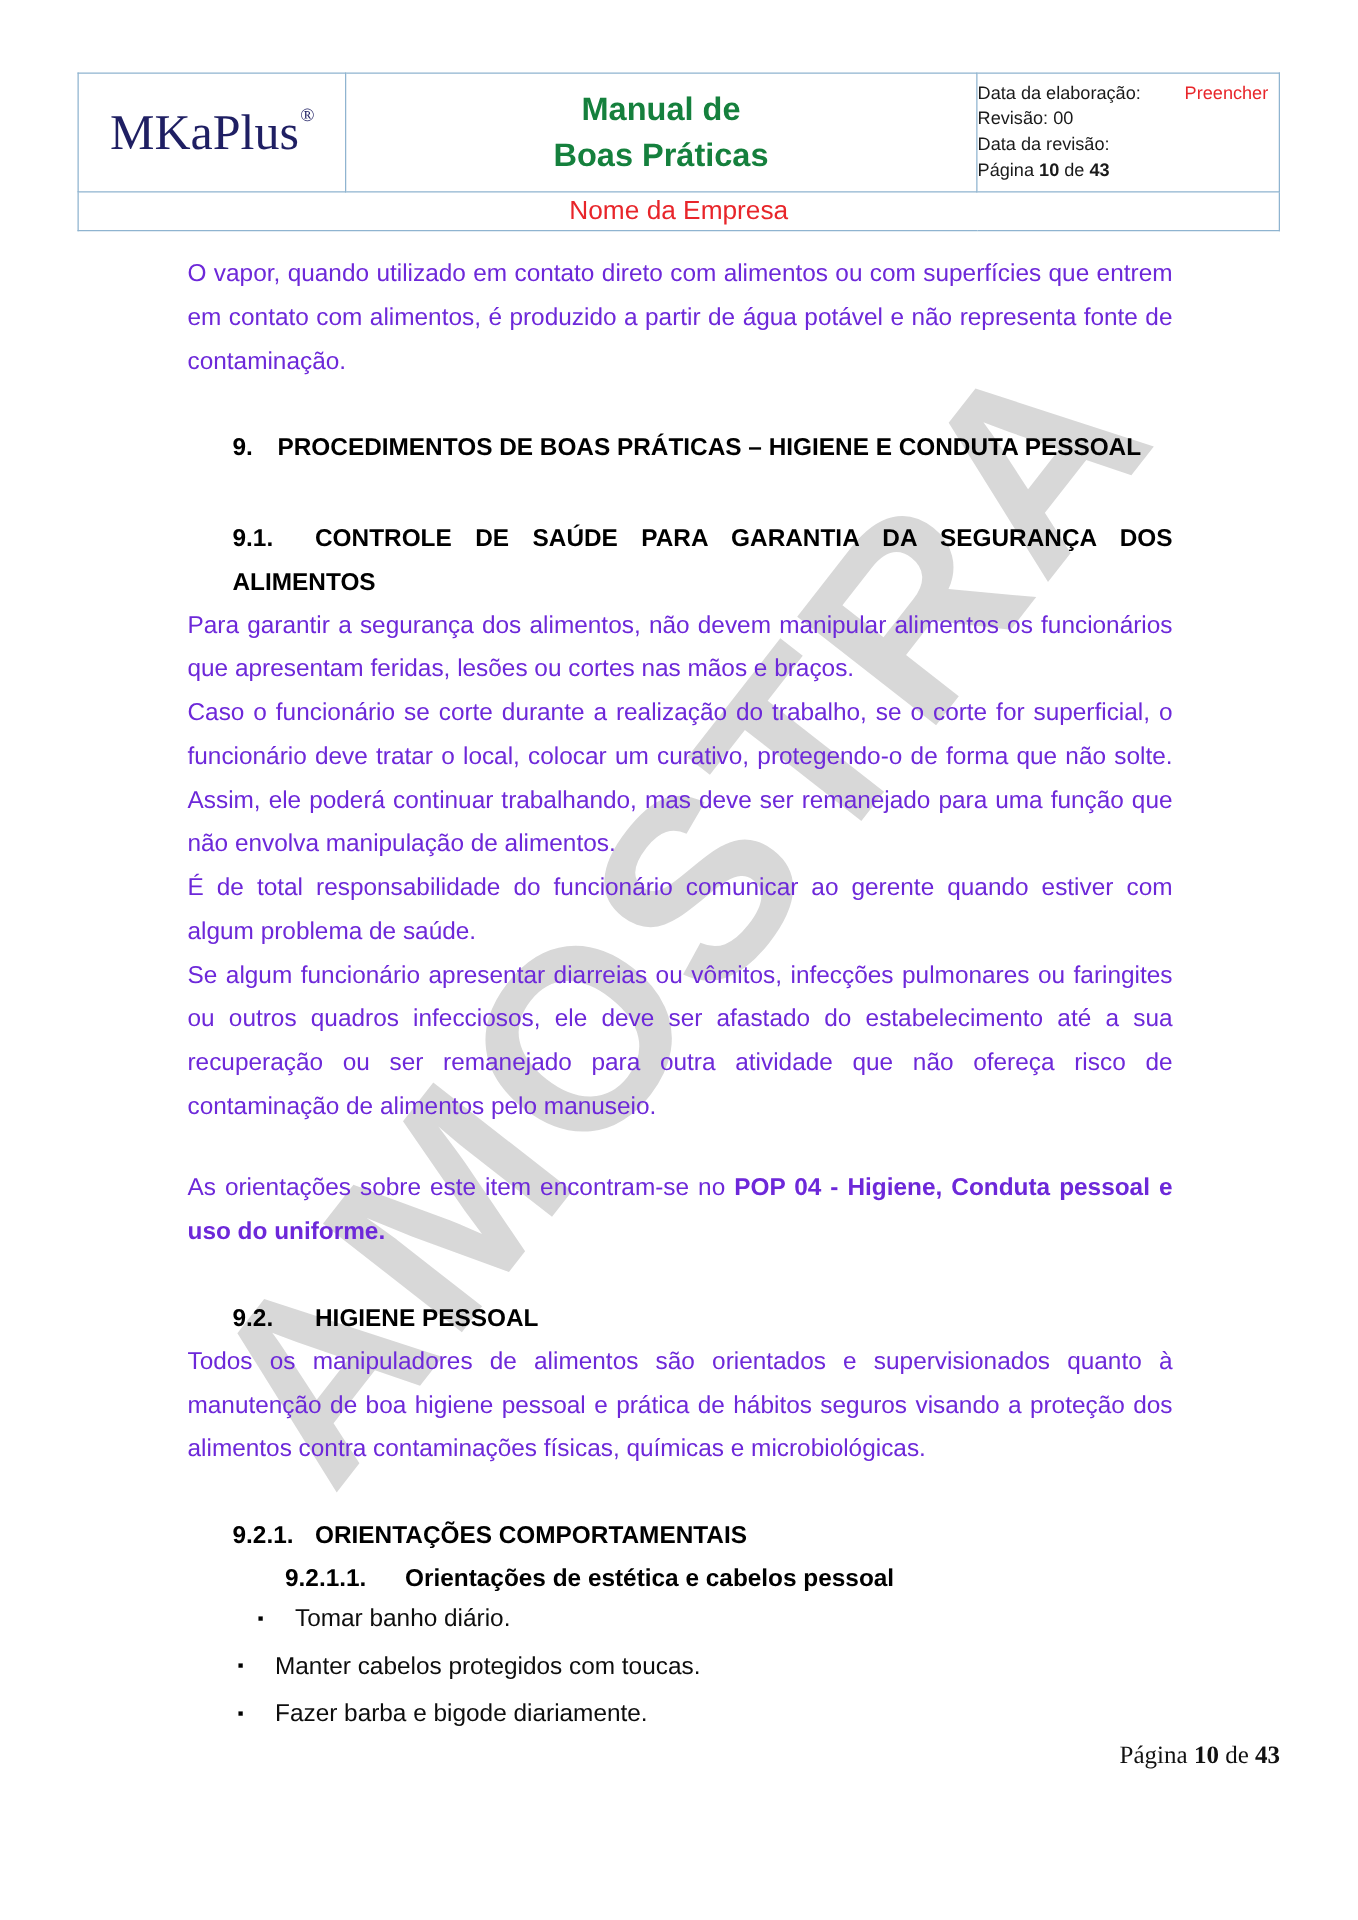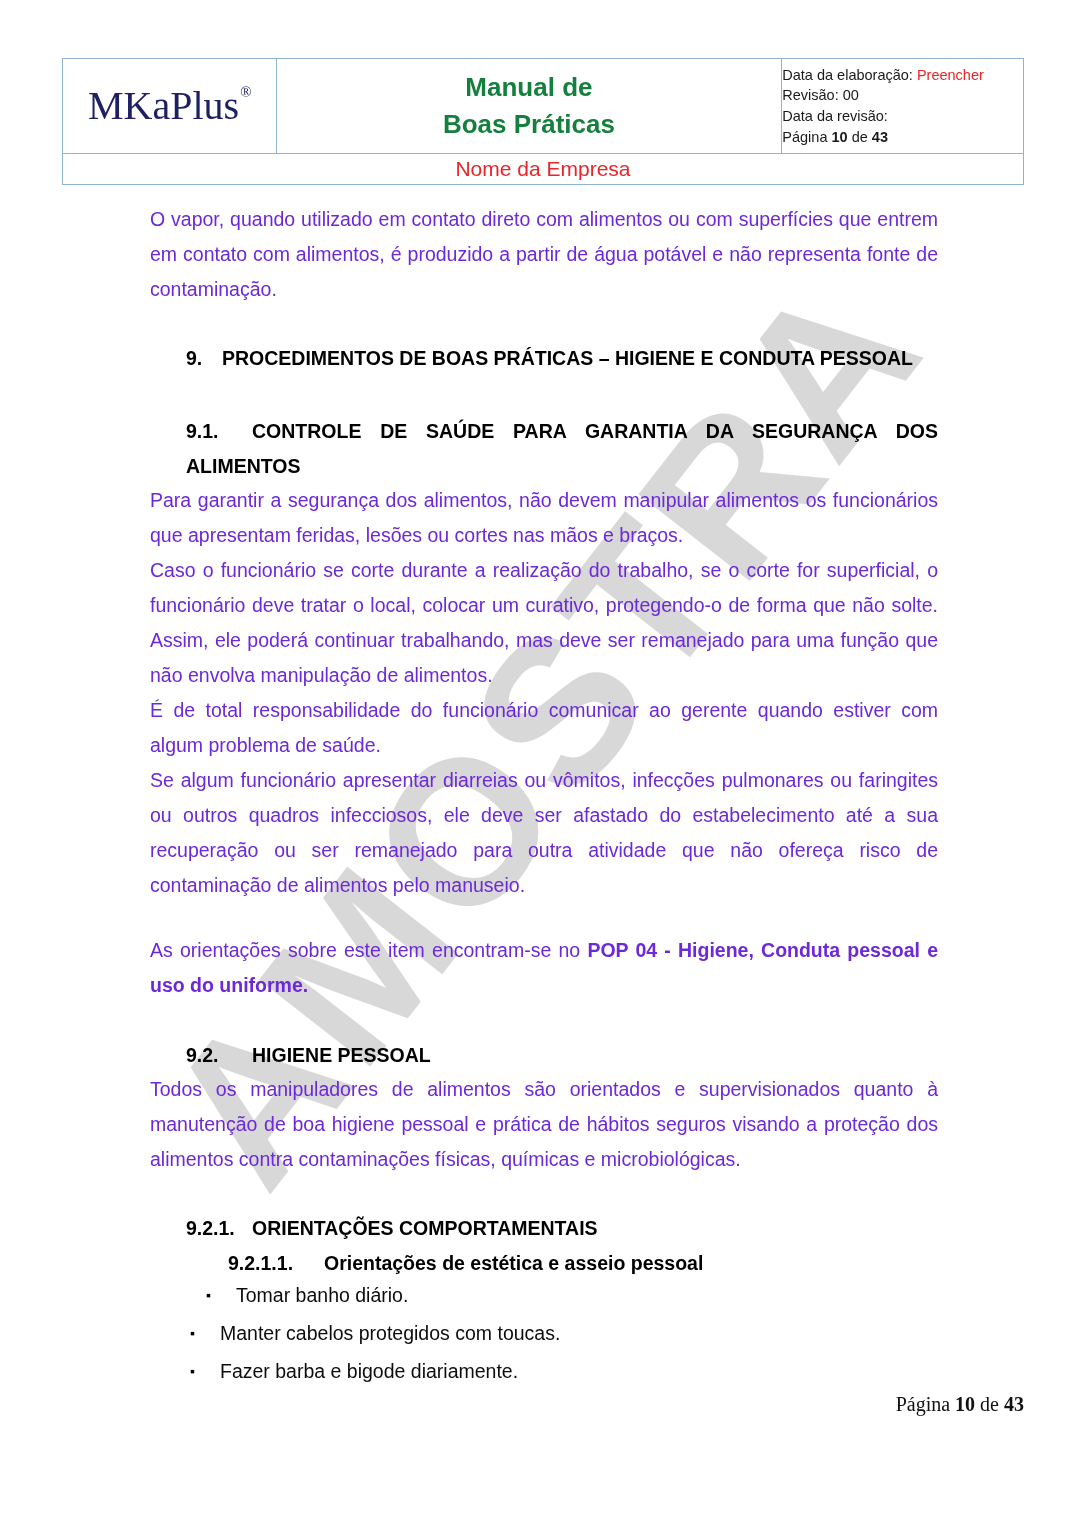--- a/index.html
+++ b/index.html
@@ -97,21 +97,21 @@
     width: 241px;
     padding: 6px 0 6px 9px;
   }
   .meta-line {
     font-family: "Liberation Sans", sans-serif;
     font-size: 14.5px;
     line-height: 1.43;
     color: #1a1a1a;
     white-space: nowrap;
   }
-  .meta-red { color: #E8252A; }
+  .meta-red { color: #E8252A; margin-left: 31px; }
   .meta-bold { font-weight: bold; }
   td.hdr-company-cell {
     height: 30px;
     text-align: center;
   }
   .company-text {
     font-family: "Liberation Sans", sans-serif;
     font-size: 21px;
     color: #E8252A;
   }
@@ -247,21 +247,21 @@
     <div class="para" style="top:763px;">Se algum funcionário apresentar diarreias ou vômitos, infecções pulmonares ou faringites ou outros quadros infecciosos, ele deve ser afastado do estabelecimento até a sua recuperação ou ser remanejado para outra atividade que não ofereça risco de contaminação de alimentos pelo manuseio.</div>
 
     <div class="para" style="top:933px;"><span>As orientações sobre este item encontram-se no </span><b>POP 04 - Higiene, Conduta pessoal e uso do uniforme.</b></div>
 
     <div class="heading1" style="left:186px; top:1038px; width:700px;"><span class="num-col">9.2.</span><span>HIGIENE PESSOAL</span></div>
 
     <div class="para" style="top:1072px;">Todos os manipuladores de alimentos são orientados e supervisionados quanto à manutenção de boa higiene pessoal e prática de hábitos seguros visando a proteção dos alimentos contra contaminações físicas, químicas e microbiológicas.</div>
 
     <div class="heading1" style="left:186px; top:1211px; width:760px;"><span class="num-col">9.2.1.</span><span>ORIENTAÇÕES COMPORTAMENTAIS</span></div>
 
-    <div class="heading1" style="left:186px; top:1246px; width:760px;"><span class="num-col-wide">9.2.1.1.</span><span>Orientações de estética e asseio pessoal</span></div>
+    <div class="heading1" style="left:186px; top:1246px; width:760px;"><span class="num-col-wide">9.2.1.1.</span><span>Orientações de estética e cabelos pessoal</span></div>
 
     <div class="bullet-row" style="left:190px; top:1286px;margin-left:16px;"><span class="bullet-mark">▪</span><span>Tomar banho diário.</span></div>
 
     <div class="bullet-row" style="left:190px; top:1324px;"><span class="bullet-mark">▪</span><span>Manter cabelos protegidos com toucas.</span></div>
 
     <div class="bullet-row" style="left:190px; top:1362px;"><span class="bullet-mark">▪</span><span>Fazer barba e bigode diariamente.</span></div>
 
   </div>
 
   <div id="footer">

